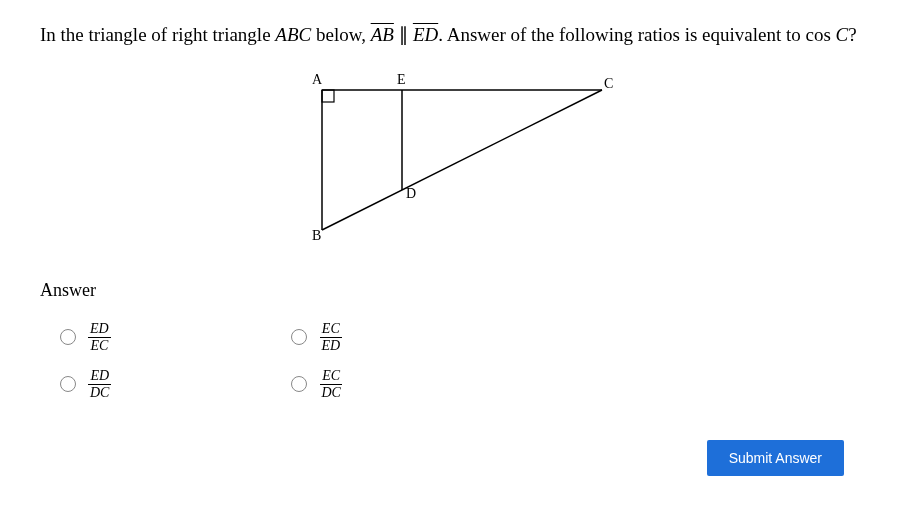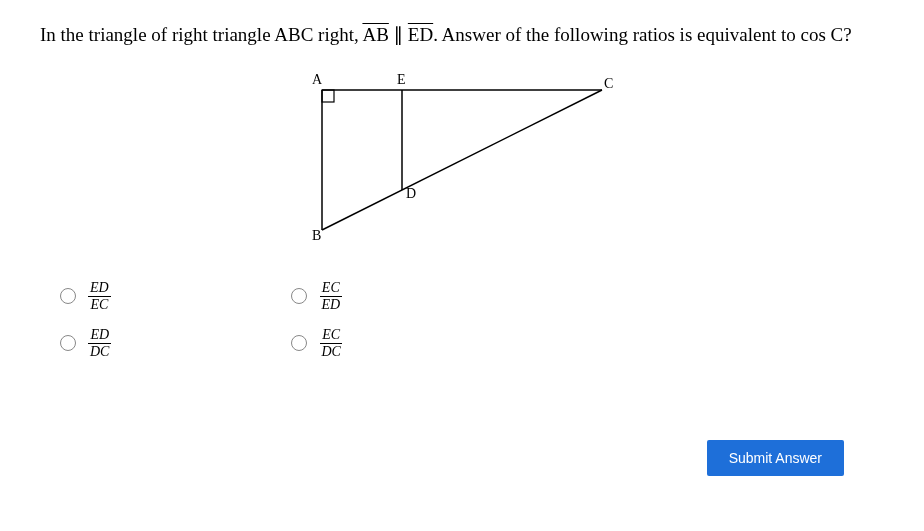--- a/index.html
+++ b/index.html
@@ -10,21 +10,21 @@
       height: 531px;
       padding: 20px 40px;
       position: relative;
       color: #000;
     }
     .question {
       font-size: 19px;
       line-height: 1.6;
       margin-bottom: 20px;
     }
-    .italic { }
+    .italic { font-style: italic; }
     .overline { text-decoration: overline; }
     .diagram-container {
       width: 100%;
       display: flex;
       justify-content: center;
       margin: 10px 0 30px 0;
     }
     .diagram {
       position: relative;
       width: 320px;
@@ -89,41 +89,42 @@
       font-size: 14px;
       font-family: Arial, sans-serif;
       cursor: pointer;
       border-radius: 2px;
     }
   </style>
 </head>
 <body>
 
 <div class="question">
-  <span>In the triangle of right triangle </span><span class="italic">ABC</span><span> right, </span><span class="italic overline">AB</span><span> ∥ </span><span class="italic overline">ED</span><span>. Answer of the following ratios is equivalent to cos </span><span class="italic">C</span><span>?</span>
+  <span>In the triangle of right triangle </span><span class="italic">ABC</span><span> below, </span><span class="italic overline">AB</span><span> ∥ </span><span class="italic overline">ED</span><span>. Answer of the following ratios is equivalent to cos </span><span class="italic">C</span><span>?</span>
 </div>
 
 <div class="diagram-container">
   <div class="diagram">
     <svg viewBox="0 0 320 180">
       <line x1="20" y1="20" x2="300" y2="20" stroke="#000" stroke-width="1.5"></line>
       <line x1="20" y1="20" x2="20" y2="160" stroke="#000" stroke-width="1.5"></line>
       <line x1="20" y1="160" x2="300" y2="20" stroke="#000" stroke-width="1.5"></line>
       <line x1="100" y1="20" x2="100" y2="120" stroke="#000" stroke-width="1.5"></line>
       <rect x="20" y="20" width="12" height="12" fill="none" stroke="#000" stroke-width="1.2"></rect>
     </svg>
     <span class="label" style="left:10px; top:2px;">A</span>
     <span class="label" style="left:95px; top:2px;">E</span>
     <span class="label" style="left:302px; top:6px;">C</span>
     <span class="label" style="left:104px; top:116px;">D</span>
     <span class="label" style="left:10px; top:158px;">B</span>
   </div>
 </div>
 
 <div class="answer-section">
+  <div class="answer-heading">Answer</div>
 
   <div class="options-row">
     <div class="option-col">
       <div class="option">
         <div class="radio"></div>
         <div class="fraction">
           <span class="num">ED</span>
           <span class="den">EC</span>
         </div>
       </div>

